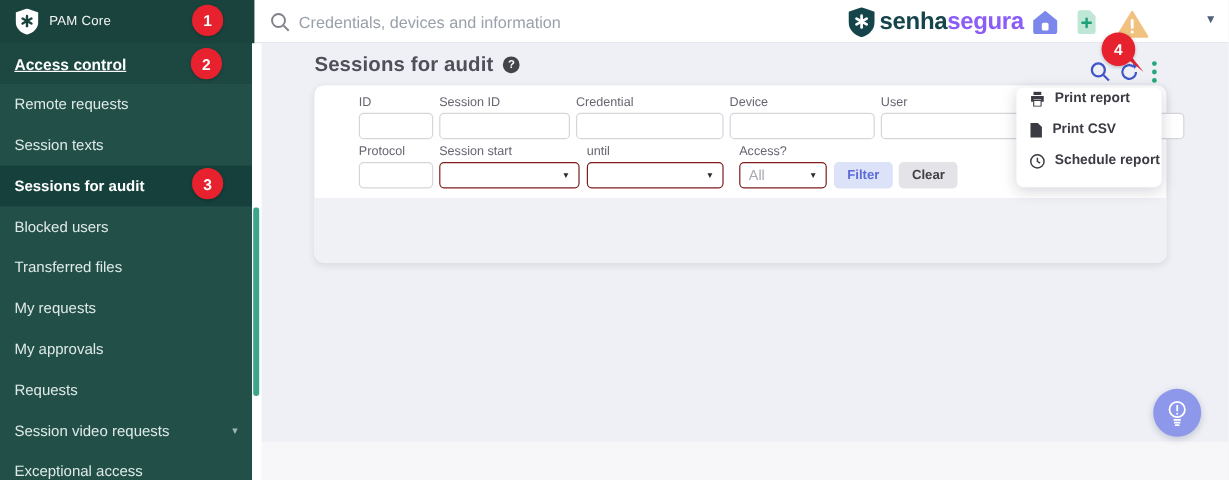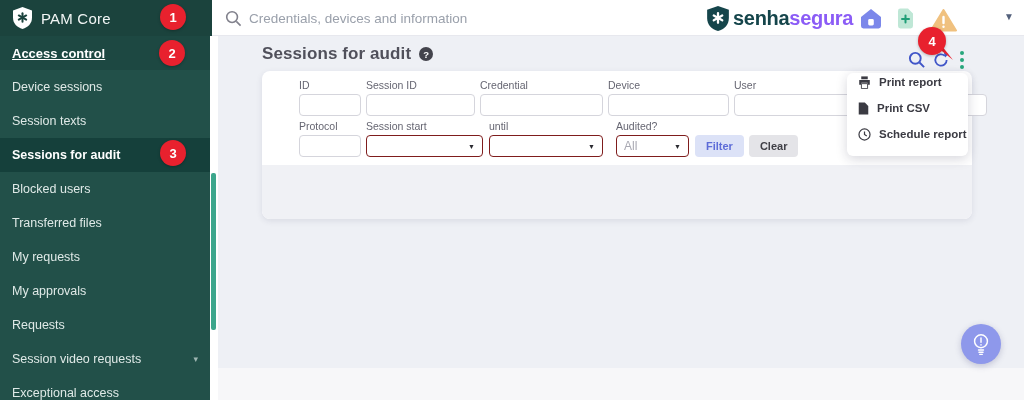--- a/index.html
+++ b/index.html
@@ -4,21 +4,21 @@
 <style>
   * { margin:0; padding:0; box-sizing:border-box; }
   html,body { width:1024px; height:400px; }
   body { font-family:"Liberation Sans","DejaVu Sans",sans-serif; }
   .app { position:relative; width:1024px; height:400px; background:#eef0f5; overflow:hidden; }
 
   
   .sidebar { position:absolute; left:0; top:0; width:210px; height:400px; background:#225049; z-index:2; }
   .side-header { position:absolute; left:0; top:0; width:212px; height:36px; background:#1b433d;
                  display:flex; align-items:center; padding-left:13px; gap:9px; z-index:3; }
-  .side-header .app-title { color:#f2f6f5; font-size:15px; letter-spacing:.2px; }
+  .side-header .app-title { color:#f2f6f5; font-size:11px; letter-spacing:.2px; }
   .grid-icon { position:absolute; left:187px; top:10px; width:17px; height:17px;
                display:grid; grid-template-columns:repeat(3,3.5px); grid-template-rows:repeat(3,3.5px); gap:2px; }
   .grid-icon i { background:#fff; border-radius:1px; }
   .side-section { position:absolute; left:0; top:36px; width:210px; height:34px; background:#1d4842;
                   display:flex; align-items:center; padding-left:12px; color:#ffffff; font-weight:bold; font-size:13px;text-decoration:underline; }
   .side-nav { position:absolute; left:0; top:70px; width:210px; }
   .side-item { height:34px; display:flex; align-items:center; padding-left:12px;
                color:#dfe9e7; font-size:12.5px; position:relative; cursor:pointer; }
   .side-item.selected { background:#15403b; color:#ffffff; font-weight:bold; }
   .side-item .item-caret { position:absolute; right:12px; font-size:9px; color:#9fb7b2; }
@@ -96,21 +96,21 @@
 <body>
 
 <div class="app">
 
   <aside class="sidebar">
     <div class="side-section">
       <span>Access control</span>
     </div>
     <nav class="side-nav">
       <div class="side-item">
-        <span>Device sessions</span>
+        <span>Remote requests</span>
         </div>
       <div class="side-item">
         <span>Session texts</span>
         </div>
       <div class="side-item selected">
         <span>Sessions for audit</span>
         </div>
       <div class="side-item">
         <span>Blocked users</span>
         </div>
@@ -278,21 +278,21 @@
         </div>
       </div>
       <div class="fcol" style="width:114px; margin-left:1px;">
         <label>until</label>
         <div class="select">
           <span class="sel-val"></span>
           <span class="sel-caret">▼</span>
         </div>
       </div>
       <div class="fcol" style="width:73px; margin-left:8px;">
-        <label>Audited?</label>
+        <label>Access?</label>
         <div class="select">
           <span class="sel-val muted">All</span>
           <span class="sel-caret">▼</span>
         </div>
       </div>
       <button class="btn filter">Filter</button>
       <button class="btn clear">Clear</button>
     </div>
   </section>
 

